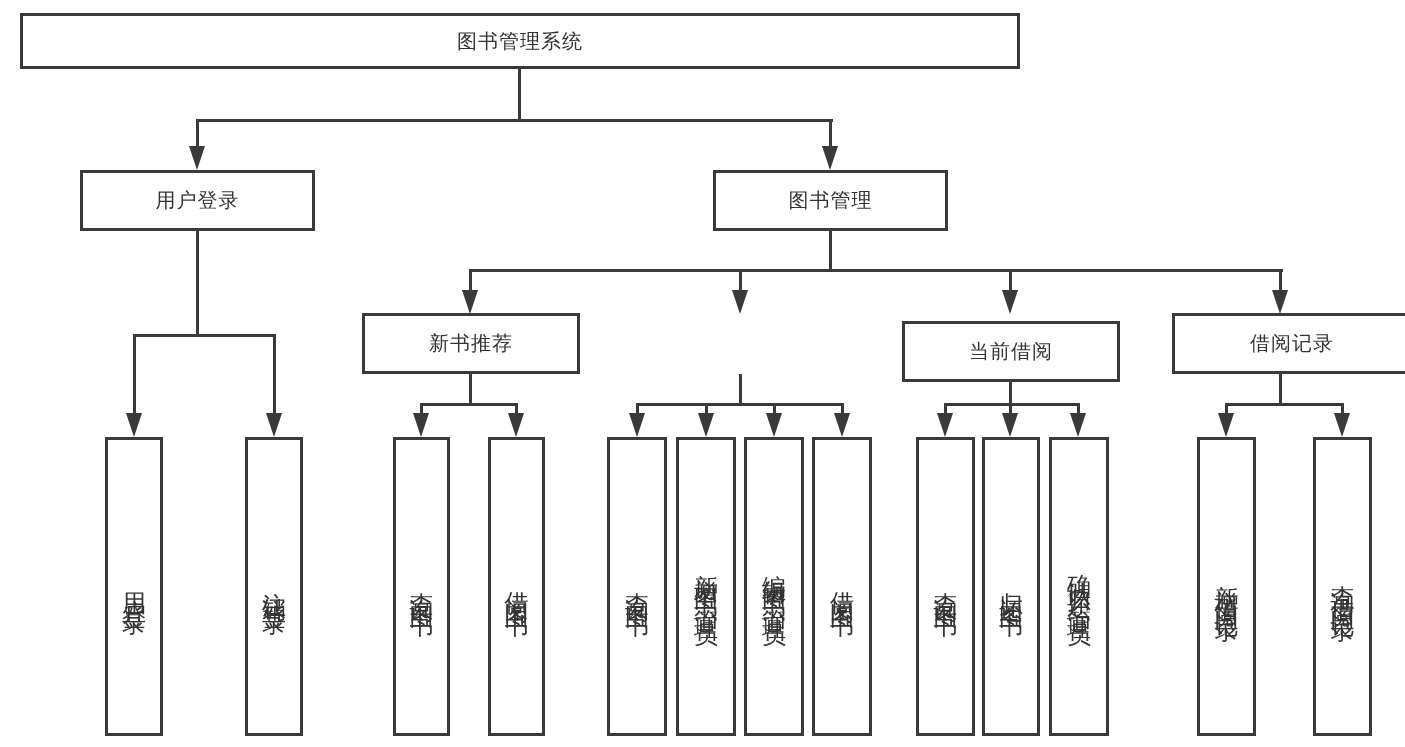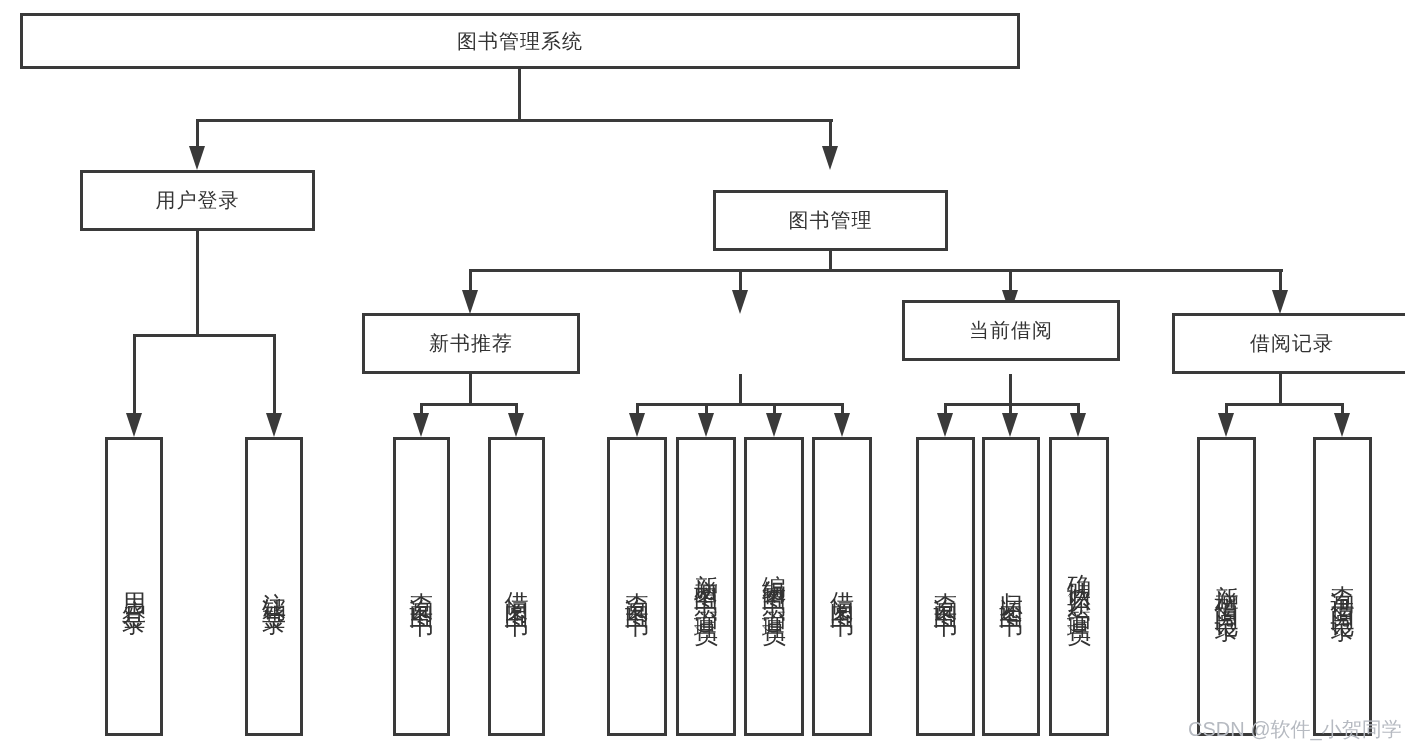--- a/index.html
+++ b/index.html
@@ -128,28 +128,28 @@
   <div class="line" style="left:1341px; top:403px; width:3px; height:13px;"></div>
   <div class="arrowhead" style="left:1334px; top:413px;"></div>
 
   <div class="box" style="left:20px; top:13px; width:1000px; height:56px;">
     <span class="hlabel">图书管理系统</span>
   </div>
 
   <div class="box" style="left:80px; top:170px; width:235px; height:61px;">
     <span class="hlabel">用户登录</span>
   </div>
-  <div class="box" style="left:713px; top:170px; width:235px; height:61px;margin-top:20px;">
+  <div class="box" style="left:713px; top:170px; width:235px; height:61px;">
     <span class="hlabel">图书管理</span>
   </div>
 
   <div class="box" style="left:362px; top:313px; width:218px; height:61px;">
     <span class="hlabel">新书推荐</span>
   </div>
-  <div class="box" style="left:902px; top:300px; width:218px; height:61px;">
+  <div class="box" style="left:902px; top:321px; width:218px; height:61px;">
     <span class="hlabel">当前借阅</span>
   </div>
   <div class="box" style="left:1172px; top:313px; width:240px; height:61px;">
     <span class="hlabel">借阅记录</span>
   </div>
 
   <div class="box leaf" style="left:105px; top:437px; width:58px; height:299px;">
     <span class="vlabel">用户登录</span>
   </div>
   <div class="box leaf" style="left:245px; top:437px; width:58px; height:299px;">
@@ -186,15 +186,14 @@
     <span class="vlabel">确认归还（管理员）</span>
   </div>
 
   <div class="box leaf" style="left:1197px; top:437px; width:59px; height:299px;">
     <span class="vlabel">新增借阅记录</span>
   </div>
   <div class="box leaf" style="left:1313px; top:437px; width:59px; height:299px;">
     <span class="vlabel">查询借阅记录</span>
   </div>
 
-  <div class="watermark">CSDN @软件_小贺同学</div>
 
 </div>
 
 </body></html>

